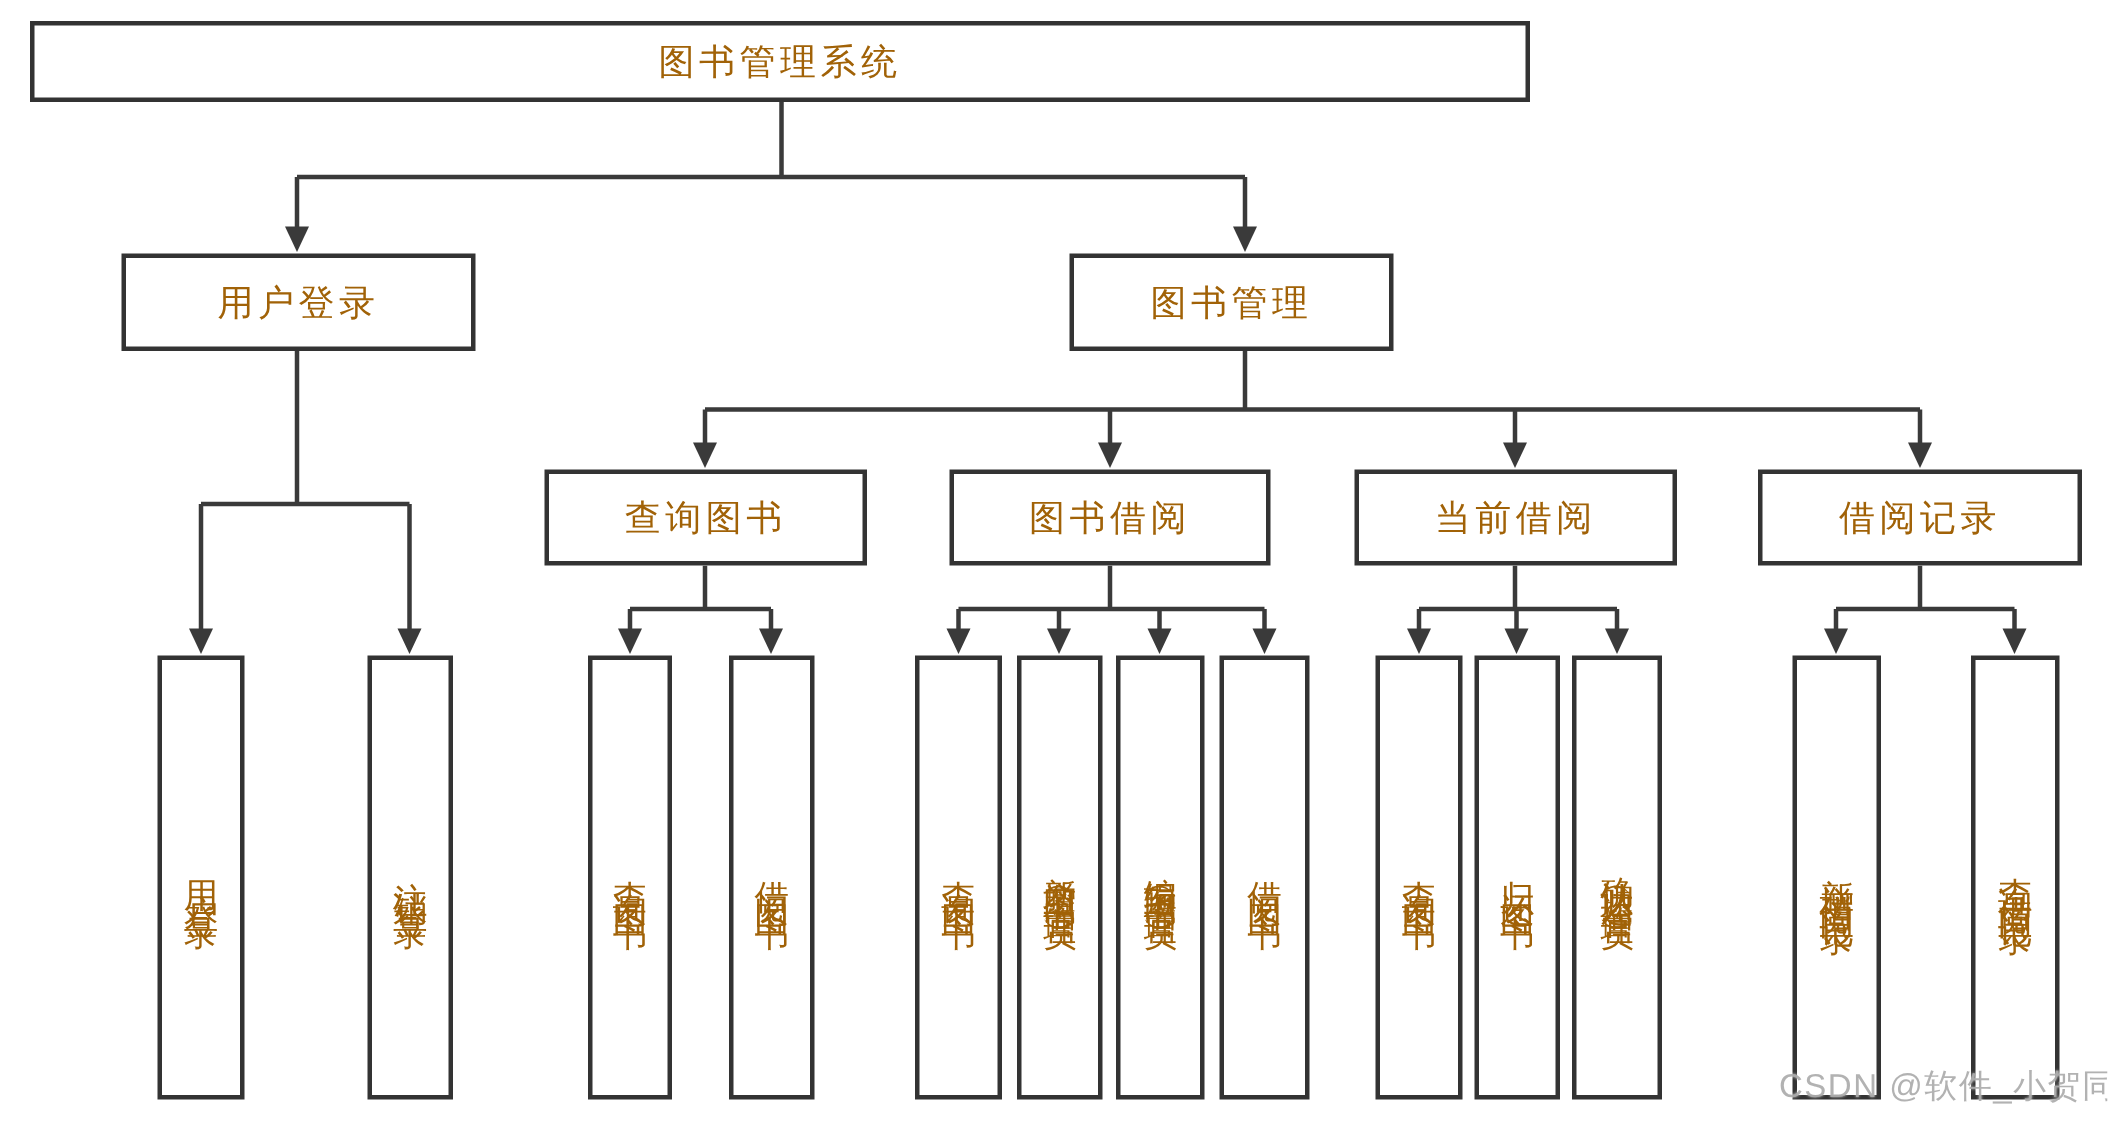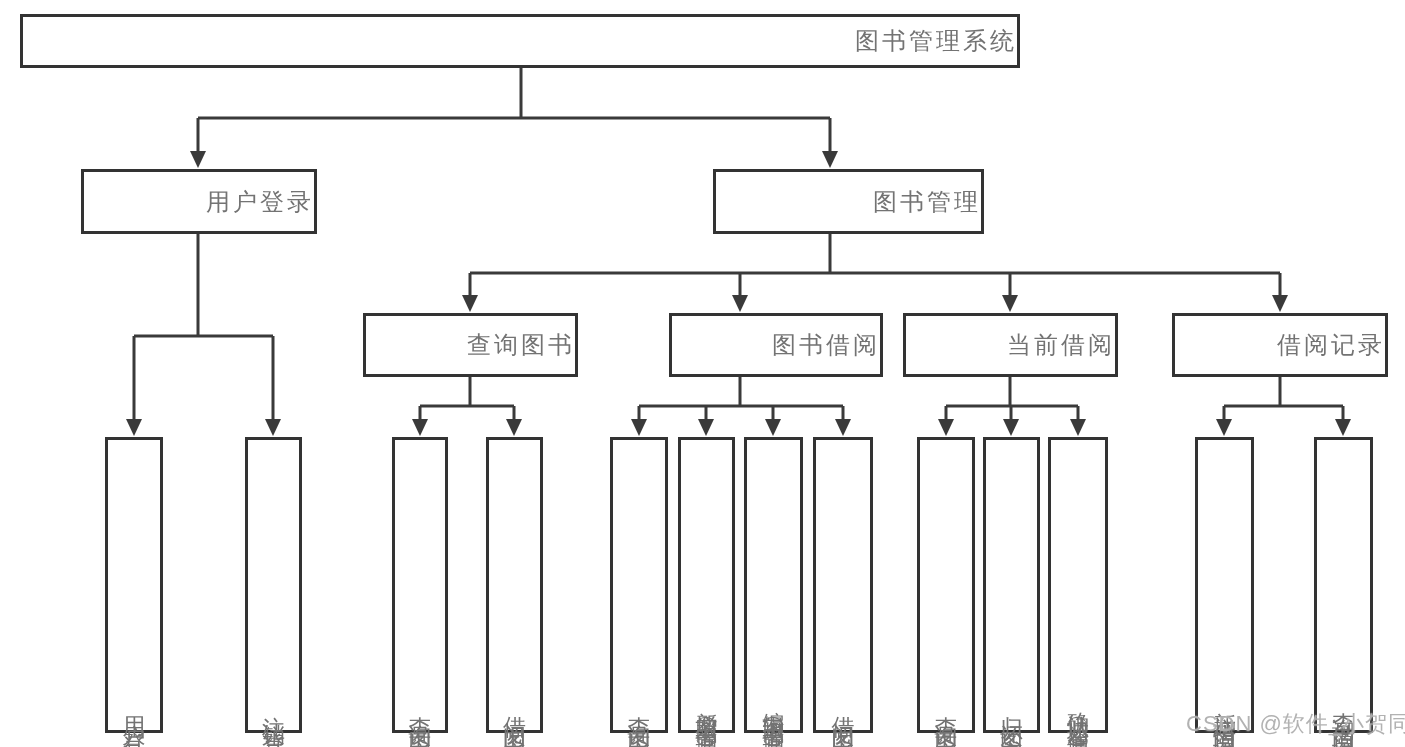--- a/index.html
+++ b/index.html
@@ -23,22 +23,22 @@
     height: 747px;
     pointer-events: none;
   }
   .box {
     position: absolute;
     box-sizing: border-box;
     border: 3px solid #333333;
     background: #ffffff;
     display: flex;
     align-items: center;
-    justify-content: flex-end;
-    color: #737373;
+    justify-content: center;
+    color: #a16207;
   }
   .box.h {
     font-size: 24px;
     letter-spacing: 3px;
     white-space: nowrap;
   }
   .box.root { font-size: 24px; }
   .box.v {
     writing-mode: vertical-rl;
     text-orientation: mixed;
@@ -107,28 +107,28 @@
     </g>
   </svg>
 
   <div class="box h root" style="left:20px; top:14px; width:1000px; height:54px;">
     <span>图书管理系统</span>
   </div>
 
   <div class="box h" style="left:81px; top:169px; width:236px; height:65px;">
     <span>用户登录</span>
   </div>
-  <div class="box h" style="left:713px; top:169px; width:271px; height:65px;font-family:Liberation Mono, monospace;">
+  <div class="box h" style="left:713px; top:169px; width:216px; height:65px;font-family:Liberation Mono, monospace;">
     <span>图书管理</span>
   </div>
 
   <div class="box h" style="left:363px; top:313px; width:215px; height:64px;">
     <span>查询图书</span>
   </div>
-  <div class="box h" style="left:633px; top:313px; width:214px; height:64px;margin-left:36px;">
+  <div class="box h" style="left:633px; top:313px; width:214px; height:64px;">
     <span>图书借阅</span>
   </div>
   <div class="box h" style="left:903px; top:313px; width:215px; height:64px;">
     <span>当前借阅</span>
   </div>
   <div class="box h" style="left:1172px; top:313px; width:216px; height:64px;">
     <span>借阅记录</span>
   </div>
 
   <div class="box v" style="left:105px; top:437px; width:58px; height:296px;">

